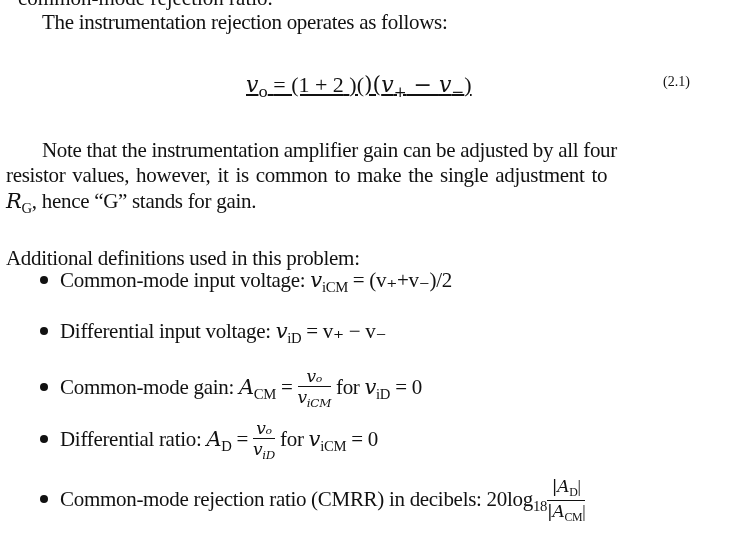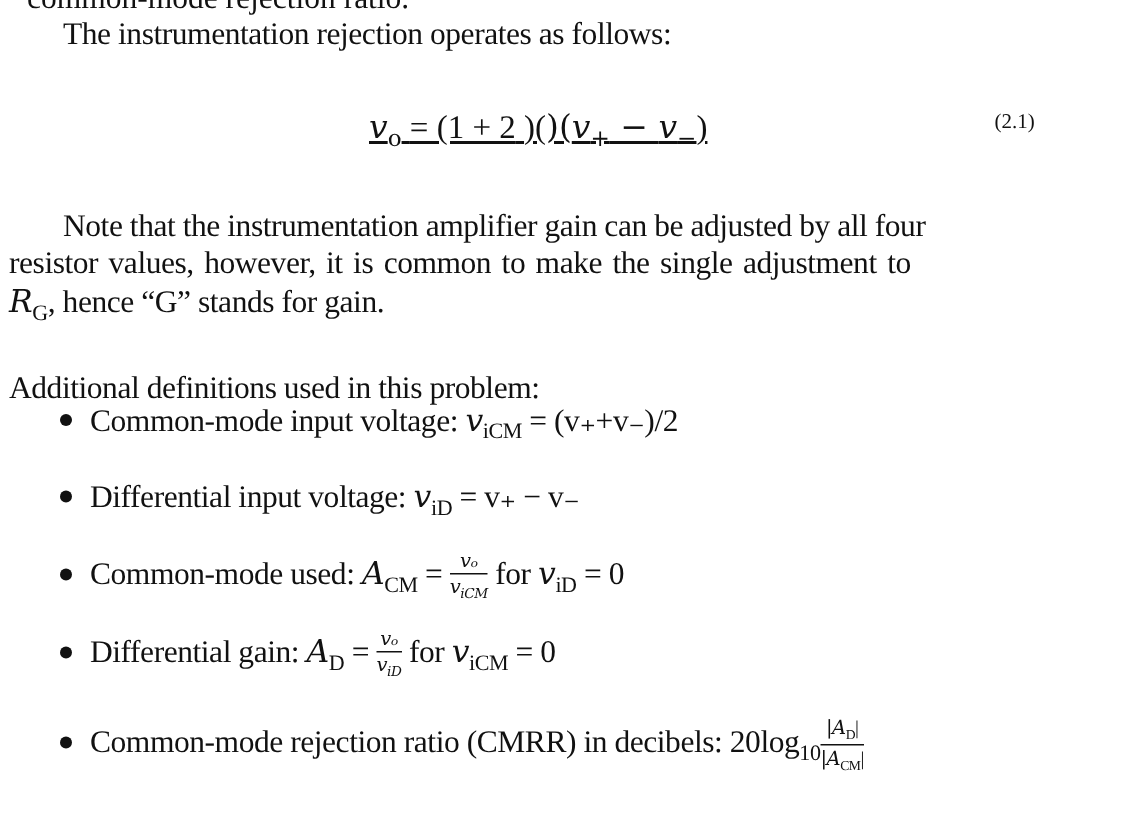--- a/index.html
+++ b/index.html
@@ -15,21 +15,21 @@
   .rm { font-style: normal; }
   sub, sup { font-size: 0.7em; }
   .frac { display: inline-block; vertical-align: middle; text-align: center; line-height: 1; }
   .frac > span { display: block; }
   .frac .num { border-bottom: 1px solid #111; padding: 0 2px 2px 2px; }
   .frac .den { padding-top: 2px; }
   .eq { font-size: 22px; top: 72px; left: 246px; text-decoration: underline; }
   .eq .frac { font-size: 22px; }
   .eqnum { top: 74px; left: 663px; font-size: 14px; }
   .bullet { display: inline-block; width: 8px; height: 8px; border-radius: 50%; background: #111; margin-right: 12px; vertical-align: middle; position: relative; top: -2px; }
-  .sfrac { font-size: 13px; }
+  .sfrac { font-size: 17px; }
   .sfrac .num { padding: 0 1px 1px 1px; }
 </style>
 </head>
 <body>
 
 <div class="abs cut">common-mode rejection ratio.</div>
 
 <div class="abs txt" style="top:10px;left:42px;">The instrumentation rejection operates as follows:</div>
 
 <div class="abs eq">
@@ -46,22 +46,22 @@
 
 <div class="abs txt" style="top:268px;left:40px;">
   <span class="bullet"></span><span>Common-mode input voltage: </span><span class="m">v</span><sub>iCM</sub><span> = (v₊+v₋)/2</span>
 </div>
 
 <div class="abs txt" style="top:319px;left:40px;">
   <span class="bullet"></span><span>Differential input voltage: </span><span class="m">v</span><sub>iD</sub><span> = v₊ − v₋</span>
 </div>
 
 <div class="abs txt" style="top:368px;left:40px;">
-  <span class="bullet"></span><span>Common-mode used: </span><span class="m">A</span><sub>CM</sub><span> = </span><span class="frac sfrac"><span class="num m">vₒ</span><span class="den m"><span>v</span><sub>iCM</sub></span></span><span> for </span><span class="m">v</span><sub>iD</sub><span> = 0</span>
+  <span class="bullet"></span><span>Common-mode gain: </span><span class="m">A</span><sub>CM</sub><span> = </span><span class="frac sfrac"><span class="num m">vₒ</span><span class="den m"><span>v</span><sub>iCM</sub></span></span><span> for </span><span class="m">v</span><sub>iD</sub><span> = 0</span>
 </div>
 
 <div class="abs txt" style="top:420px;left:40px;">
-  <span class="bullet"></span><span>Differential gain: </span><span class="m">A</span><sub>D</sub><span> = </span><span class="frac sfrac"><span class="num m">vₒ</span><span class="den m"><span>v</span><sub>iD</sub></span></span><span> for </span><span class="m">v</span><sub>iCM</sub><span> = 0</span>
+  <span class="bullet"></span><span>Differential ratio: </span><span class="m">A</span><sub>D</sub><span> = </span><span class="frac sfrac"><span class="num m">vₒ</span><span class="den m"><span>v</span><sub>iD</sub></span></span><span> for </span><span class="m">v</span><sub>iCM</sub><span> = 0</span>
 </div>
 
 <div class="abs txt" style="top:478px;left:40px;">
-  <span class="bullet"></span><span>Common-mode rejection ratio (CMRR) in decibels: </span><span>20log</span><sub>10</sub><span class="frac sfrac"><span class="num"><span class="m">|A</span><sub>D</sub><span>|</span></span><span class="den"><span class="m">|A</span><sub>CM</sub><span>|</span></span></span>
+  <span class="bullet"></span><span>Common-mode rejection ratio (CMRR) in decibels: </span><span>20log</span><sub>18</sub><span class="frac sfrac"><span class="num"><span class="m">|A</span><sub>D</sub><span>|</span></span><span class="den"><span class="m">|A</span><sub>CM</sub><span>|</span></span></span>
 </div>
 
 </body></html>

